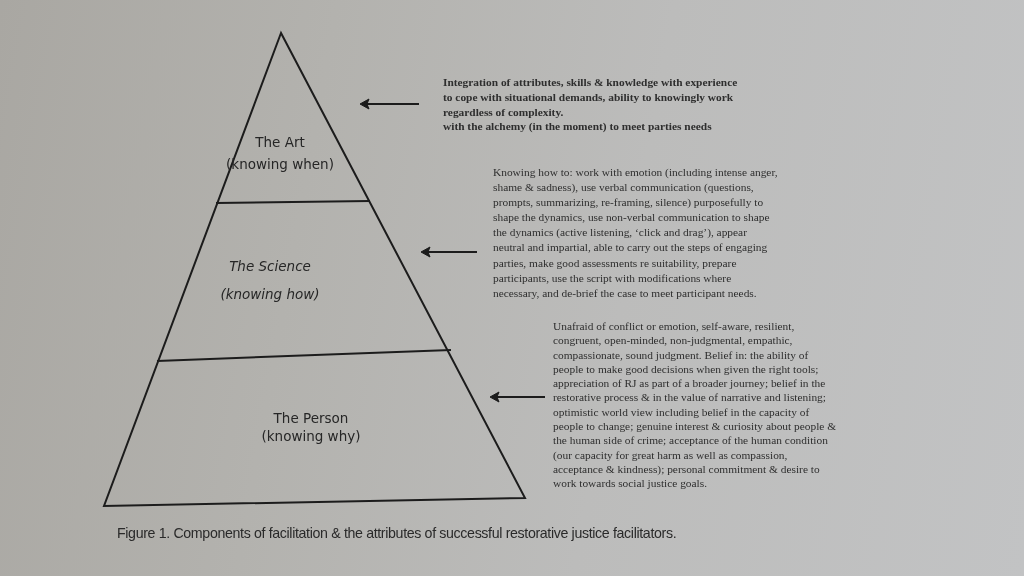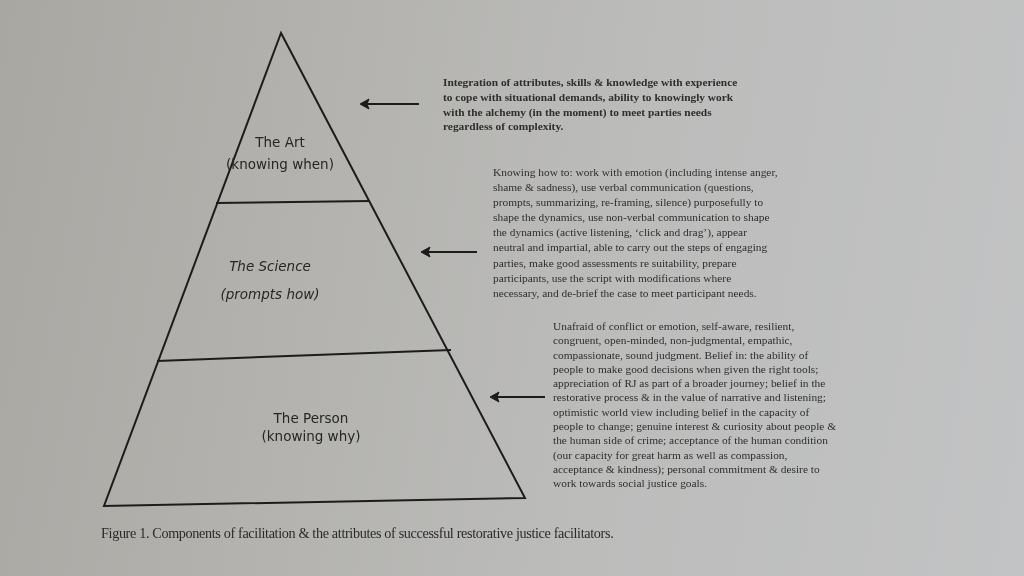--- a/index.html
+++ b/index.html
@@ -15,22 +15,22 @@
     font-family: "DejaVu Sans", sans-serif; font-size: 13.5px; color: #262626;
     line-height: 1;
   }
   .desc {
     position: absolute;
     font-family: "Liberation Serif", serif;
     font-size: 11.4px; line-height: 14.8px; color: #2e2e2e;
     white-space: nowrap;
   }
   .caption {
-    position: absolute; left: 101px; top: 525px;
-    font-family: Liberation Serif, serif; font-size: 14.2px; color: #2a2a2a;
+    position: absolute; left: 117px; top: 525px;
+    font-family: Liberation Sans, sans-serif; font-size: 14.2px; color: #2a2a2a;
     letter-spacing: -0.35px; white-space: nowrap; text-align: right;
   }
 </style>
 </head>
 <body>
 
 <svg class="diagram" viewBox="0 0 1024 576">
 
   <polygon points="281,33 104,506 525,498" fill="none" stroke="#1c1c1c" stroke-width="2"></polygon>
   <line x1="216" y1="203" x2="370" y2="201" stroke="#1c1c1c" stroke-width="2"></line>
@@ -49,32 +49,32 @@
     <polygon points="490,397 499,392 497,397 499,402" stroke-width="1"></polygon>
   </g>
 </svg>
 
 <div class="tier-label" style="left:210px; top:136px; width:140px;">
   <div>The Art</div>
   <div style="margin-top:8px;">(knowing when)</div>
 </div>
 <div class="tier-label" style="left:200px; top:260px; width:140px;font-style:italic;">
   <div>The Science</div>
-  <div style="margin-top:14px;">(prompts how)</div>
+  <div style="margin-top:14px;">(knowing how)</div>
 </div>
 <div class="tier-label" style="left:241px; top:412px; width:140px;">
   <div>The Person</div>
   <div style="margin-top:4px;">(knowing why)</div>
 </div>
 
 <div class="desc" style="left:443px; top:75px;font-weight:bold;">
   <div>Integration of attributes, skills &amp; knowledge with experience</div>
   <div>to cope with situational demands, ability to knowingly work</div>
+  <div>regardless of complexity.</div>
   <div>with the alchemy (in the moment) to meet parties needs</div>
-  <div>regardless of complexity.</div>
 </div>
 
 <div class="desc" style="left:493px; top:165px; line-height:15.1px;font-family:Liberation Serif, serif;">
   <div>Knowing how to: work with emotion (including intense anger,</div>
   <div>shame &amp; sadness), use verbal communication (questions,</div>
   <div>prompts, summarizing, re-framing, silence) purposefully to</div>
   <div>shape the dynamics, use non-verbal communication to shape</div>
   <div>the dynamics (active listening, ‘click and drag’), appear</div>
   <div>neutral and impartial, able to carry out the steps of engaging</div>
   <div>parties, make good assessments re suitability, prepare</div>

